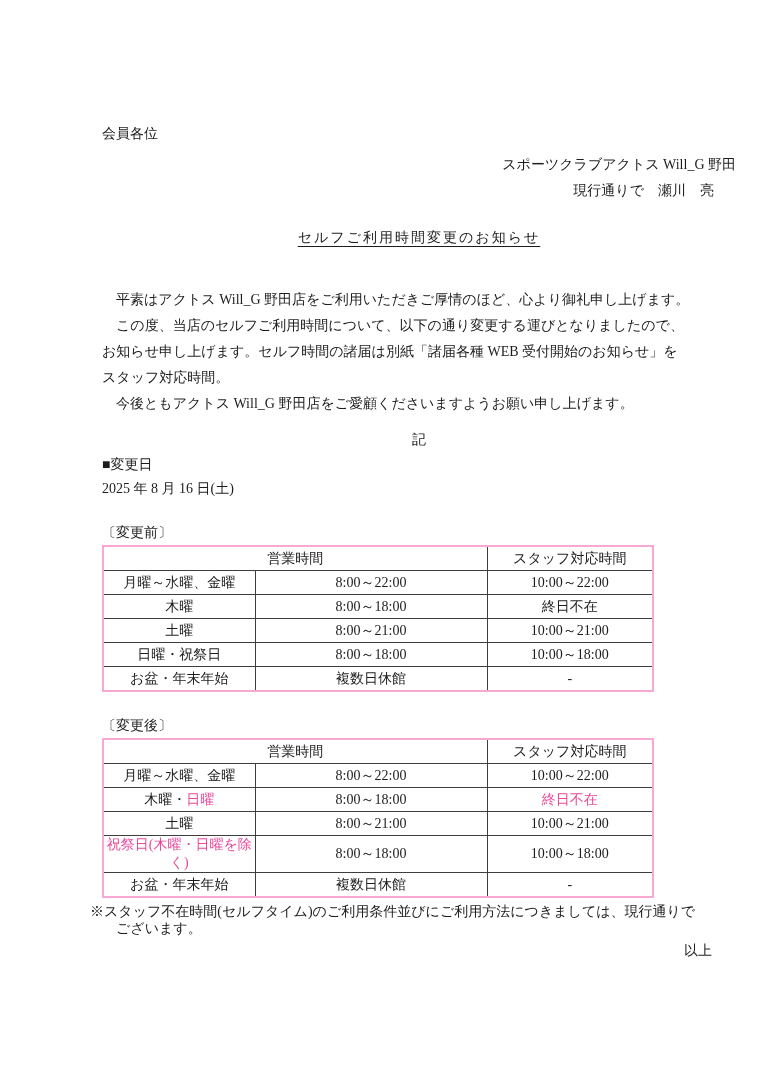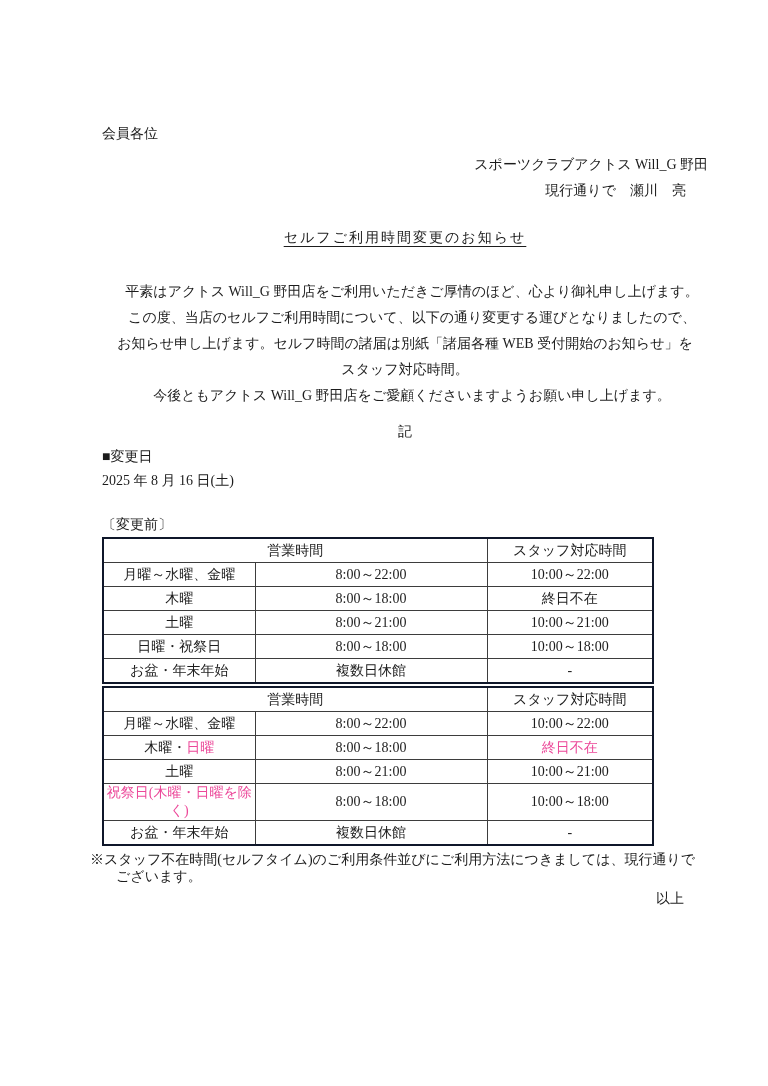--- a/index.html
+++ b/index.html
@@ -1,52 +1,52 @@
 <!DOCTYPE html>
 <html><head>
 <meta charset="utf-8">
 <style>
   html,body{margin:0;padding:0;background:#fff;}
   .page{
     position:relative;
     width:768px;height:1086px;
     box-sizing:border-box;
-    padding:124px 60px 0 102px;
+    padding:124px 32px 0 102px;
     background:#ffffff;
     font-family:"Liberation Serif","DejaVu Serif",serif;
     color:#1c1c1c;
     font-size:14px;
     overflow:hidden;
   }
   .line{line-height:26px;white-space:pre-wrap;}
   .recipient{line-height:20px;}
   .sender{ text-align:right; margin-top:8px;}
   .sender .org{line-height:26px;font-family:Liberation Serif, serif;}
   .sender .person{line-height:26px;padding-right:22px;}
   .doc-title{
     margin-top:21px;
     text-align:center;
     font-size:14px;
     letter-spacing:2px;
     line-height:26px;
     text-decoration:underline;
     text-underline-offset:4px;
   }
-  .body-block{margin-top:28px;text-align:center;}
+  .body-block{margin-top:36px;}
   .ki{ text-align:center; margin-top:12px; line-height:22px;}
   .h-change{line-height:24px;margin-top:2px;}
   .date-line{line-height:24px;}
   .tbl-label{margin-top:22px;line-height:20px;}
   .tbl-label2{margin-top:24px;line-height:20px;}
   table.sched{
     border-collapse:collapse;
     width:550px;
     table-layout:fixed;
     margin-top:2px;
-    border:2px solid #0f172a;
+    border:2px solid #f9a8d4;
   }
   table.sched td,table.sched th{
     border:1px solid #3d3d3d;
     height:23px;
     text-align:center;
     vertical-align:middle;
     font-weight:normal;
     font-size:14px;
     padding:0 2px;
     overflow:hidden;
@@ -121,20 +121,21 @@
       <td>10:00～18:00</td>
     </tr>
     <tr>
       <td>お盆・年末年始</td>
       <td>複数日休館</td>
       <td>-</td>
     </tr>
   </tbody>
     </table>
 
+  <div class="tbl-label2">〔変更後〕</div>
 
   <table class="sched">
     <colgroup>
         <col class="col-day">
         <col class="col-hours">
         <col class="col-staff">
       </colgroup>
     <tbody>
         <tr>
       <th colspan="2">営業時間</th>

